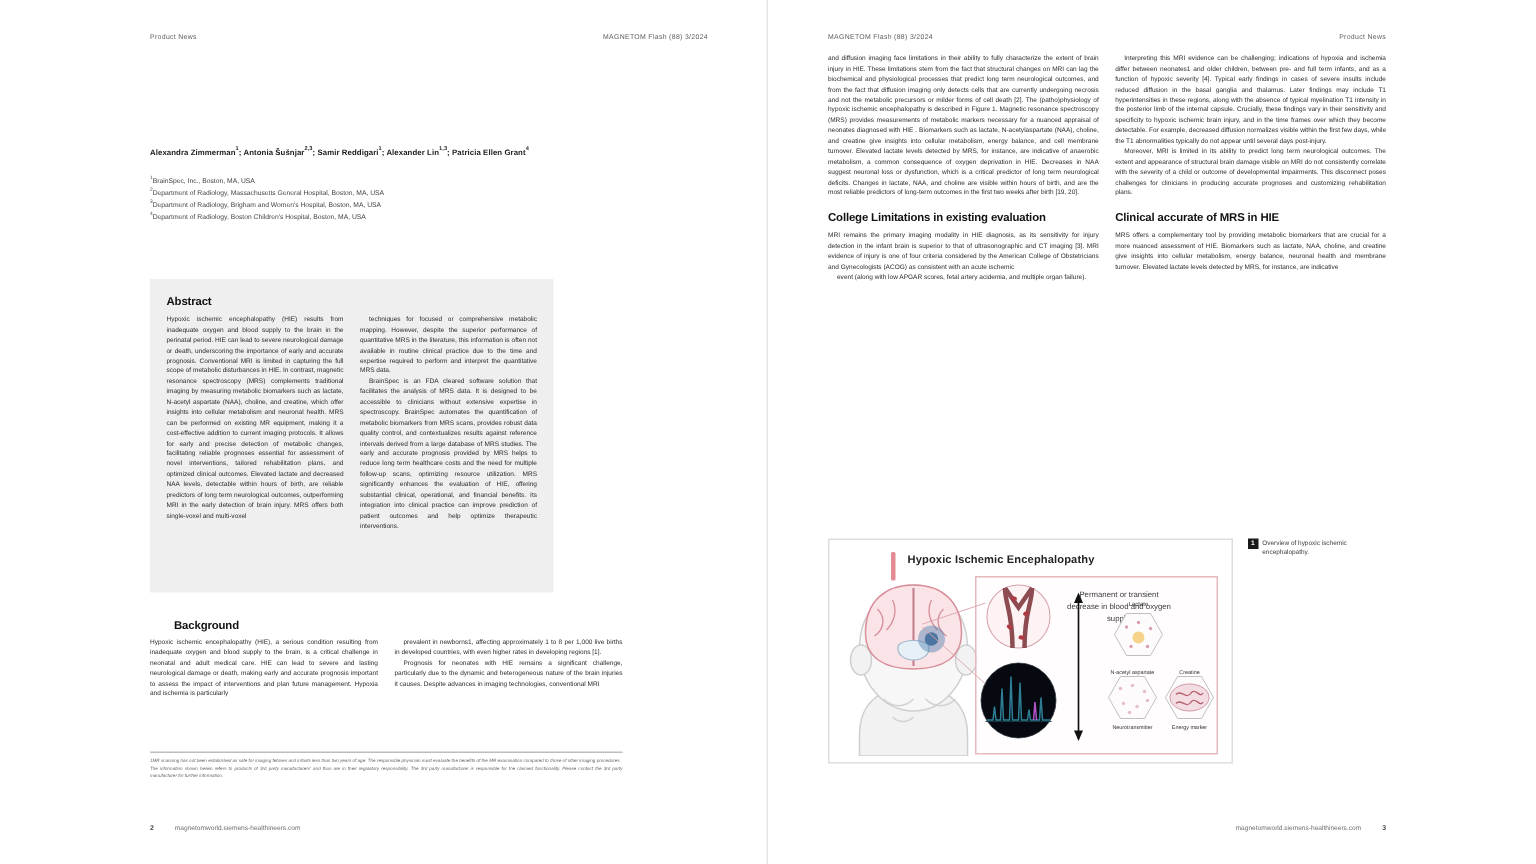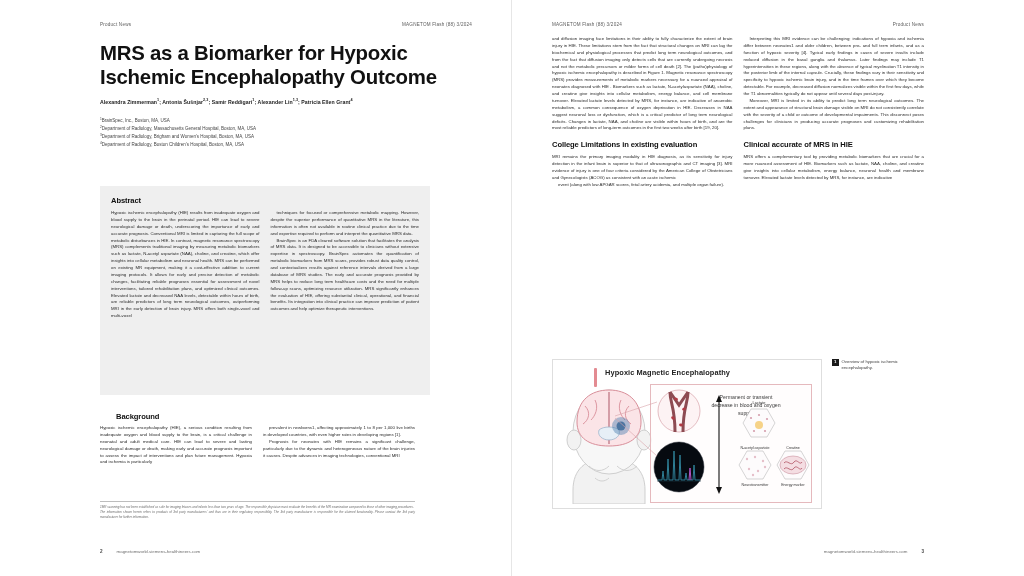--- a/index.html
+++ b/index.html
@@ -37,21 +37,21 @@
   }
   .affils{
     position:absolute;left:100px;top:117px;width:330px;
     font-size:4.5px;line-height:1.78;color:#444;
   }
   .affils div{white-space:nowrap;}
   sup{font-size:.72em;vertical-align:super;line-height:0;}
 
   
   .abstract-panel{
-    position:absolute;left:100px;top:186px;width:330px;height:209px;
+    position:absolute;left:100px;top:186px;width:269px;height:209px;
     background:#efefef;
   }
   .abstract-panel .inner{padding:10px 11px 8px 11px;}
   h2.sect{
     font-size:7.6px;font-weight:bold;color:#111;margin:0 0 5px 0;
     letter-spacing:-0.1px;
   }
   .cols2{column-count:2;column-gap:11px;}
   .bodytext{
     font-size:4.35px;line-height:1.585;color:#2b2b2b;
@@ -130,21 +130,20 @@
 
 <div class="spread">
 
   <div class="page left">
 
     <div class="runhead">
       <span class="rh-l">Product News</span>
       <span class="rh-r">MAGNETOM Flash (88) 3/2024</span>
     </div>
 
-    <div class="title">MRS as a Biomarker for Hypoxic Ischemic Encephalopathy Outcome</div>
 
     <div class="authors">
       Alexandra Zimmerman<sup>1</sup>; Antonia Šušnjar<sup>2,3</sup>; Samir Reddigari<sup>1</sup>; Alexander Lin<sup>1,3</sup>; Patricia Ellen Grant<sup>4</sup>
     </div>
 
     <div class="affils">
       <div><sup>1</sup>BrainSpec, Inc., Boston, MA, USA</div>
       <div><sup>2</sup>Department of Radiology, Massachusetts General Hospital, Boston, MA, USA</div>
       <div><sup>3</sup>Department of Radiology, Brigham and Women's Hospital, Boston, MA, USA</div>
       <div><sup>4</sup>Department of Radiology, Boston Children's Hospital, Boston, MA, USA</div>
@@ -195,21 +194,21 @@
       <p class="bodytext">event (along with low APGAR scores, fetal artery acidemia, and multiple organ failure).</p>
       <p class="bodytext">Interpreting this MRI evidence can be challenging; indications of hypoxia and ischemia differ between neonates1 and older children, between pre- and full term infants, and as a function of hypoxic severity [4]. Typical early findings in cases of severe insults include reduced diffusion in the basal ganglia and thalamus. Later findings may include T1 hyperintensities in these regions, along with the absence of typical myelination T1 intensity in the posterior limb of the internal capsule. Crucially, these findings vary in their sensitivity and specificity to hypoxic ischemic brain injury, and in the time frames over which they become detectable. For example, decreased diffusion normalizes visible within the first few days, while the T1 abnormalities typically do not appear until several days post-injury.</p>
       <p class="bodytext">Moreover, MRI is limited in its ability to predict long term neurological outcomes. The extent and appearance of structural brain damage visible on MRI do not consistently correlate with the severity of a child or outcome of developmental impairments. This disconnect poses challenges for clinicians in producing accurate prognoses and customizing rehabilitation plans.</p>
       <h2 class="sect">Clinical accurate of MRS in HIE</h2>
       <p class="bodytext">MRS offers a complementary tool by providing metabolic biomarkers that are crucial for a more nuanced assessment of HIE. Biomarkers such as lactate, NAA, choline, and creatine give insights into cellular metabolism, energy balance, neuronal health and membrane turnover. Elevated lactate levels detected by MRS, for instance, are indicative</p>
     </div>
 
     <div class="figwrap">
       <div class="figure-box">
         <div class="fig-redbar"></div>
-        <div class="fig-title">Hypoxic Magnetic Encephalopathy</div>
+        <div class="fig-title">Hypoxic Ischemic Encephalopathy</div>
 
         <svg class="head-svg" width="88" height="118" viewBox="0 0 88 118">
           <path d="M8 104 C8 84 20 72 44 72 C68 72 80 84 80 104 L80 118 L8 118 Z" fill="#f2f2f2" stroke="#cfcfcf" stroke-width="1"></path>
           <ellipse cx="44" cy="46" rx="36" ry="42" fill="#f7f7f7" stroke="#cfcfcf" stroke-width="1"></ellipse>
           <ellipse cx="9" cy="54" rx="7" ry="10" fill="#f2f2f2" stroke="#cfcfcf" stroke-width="1"></ellipse>
           <ellipse cx="79" cy="54" rx="7" ry="10" fill="#f2f2f2" stroke="#cfcfcf" stroke-width="1"></ellipse>
           <path d="M12 36 C12 14 26 4 44 4 C62 4 76 14 76 36 C76 52 64 60 44 60 C24 60 12 52 12 36 Z" fill="#fbe4e7" stroke="#d98f9a" stroke-width="1"></path>
           <path d="M44 6 L44 58" stroke="#c47f8c" stroke-width="1.4"></path>
           <path d="M20 20 C26 26 24 34 18 38 M30 14 C34 22 30 30 26 34 M64 20 C58 26 60 34 66 38 M56 14 C52 22 56 30 60 34" stroke="#d98f9a" stroke-width="0.9" fill="none"></path>
           <path d="M34 44 C38 40 50 40 54 44 C56 50 50 54 44 54 C38 54 32 50 34 44 Z" fill="#e7eff7" stroke="#9fb6cd" stroke-width="0.8"></path>

